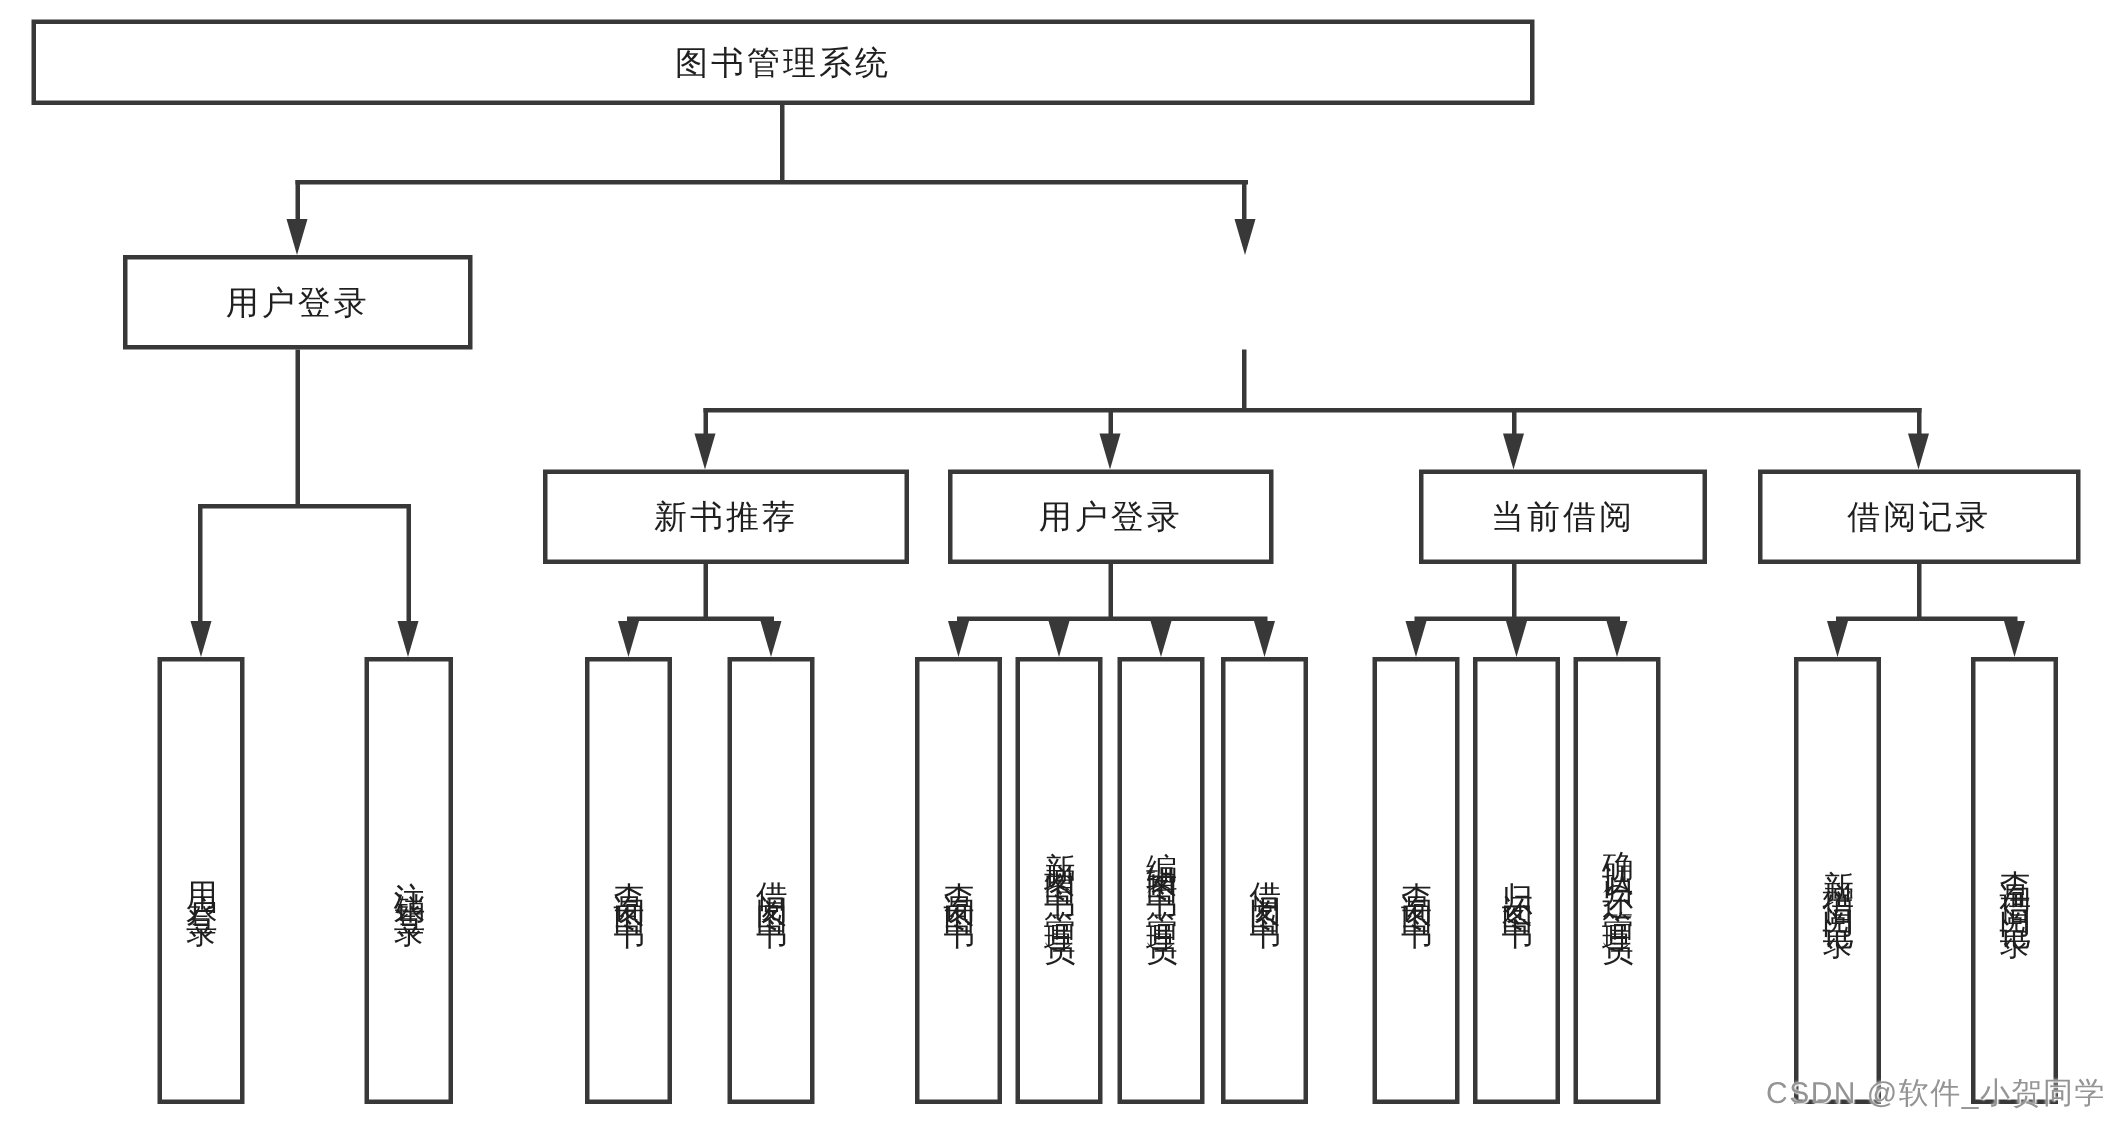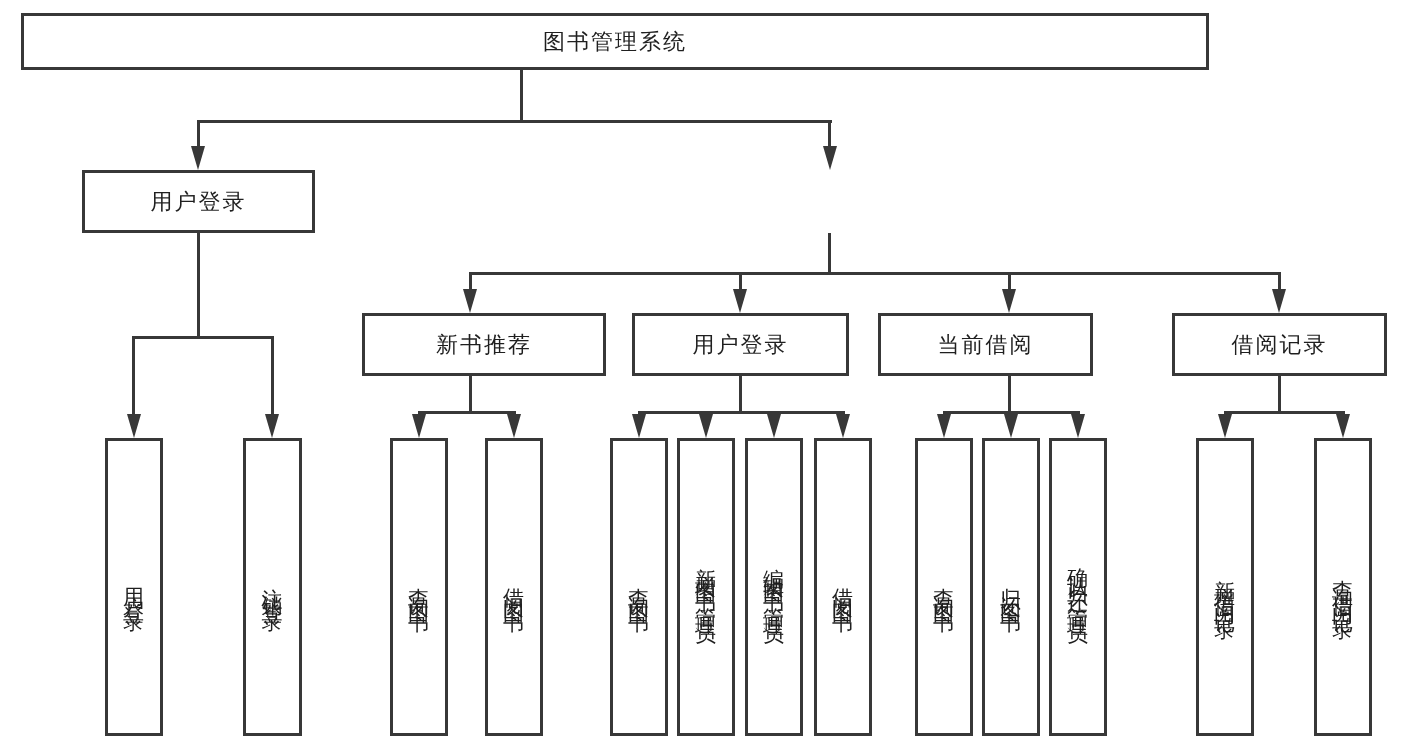--- a/index.html
+++ b/index.html
@@ -40,21 +40,21 @@
     text-align:right;font-size:20px;color:var(--wm);
     text-shadow:0 0 2px #ffffff, 1px 1px 1px #ffffff;
     letter-spacing:1px;white-space:nowrap;
   }
 </style>
 </head>
 <body>
 
 <div class="stage">
 
-  <div class="box h" style="left:21px;top:13px;width:1188px;height:57px">
+  <div class="box h" style="left:21px;top:13px;width:1002px;height:57px">
     <span>图书管理系统</span>
   </div>
 
   <div class="ln" style="left:520px;top:69px;width:3px;height:53px"></div>
   <div class="ln" style="left:197px;top:120px;width:635px;height:3px"></div>
   <div class="ln" style="left:197px;top:120px;width:3px;height:28px"></div>
   <div class="arw" style="left:191px;top:146px"></div>
   <div class="ln" style="left:828px;top:120px;width:3px;height:28px"></div>
   <div class="arw" style="left:823px;top:146px"></div>
 
@@ -79,21 +79,21 @@
   <div class="arw" style="left:1002px;top:289px"></div>
   <div class="ln" style="left:1278px;top:272px;width:3px;height:20px"></div>
   <div class="arw" style="left:1272px;top:289px"></div>
 
   <div class="box h" style="left:362px;top:313px;width:244px;height:63px">
     <span>新书推荐</span>
   </div>
   <div class="box h" style="left:632px;top:313px;width:217px;height:63px">
     <span>用户登录</span>
   </div>
-  <div class="box h" style="left:878px;top:313px;width:215px;height:63px">
+  <div class="box h" style="left:946px;top:313px;width:192px;height:63px">
     <span>当前借阅</span>
   </div>
   <div class="box h" style="left:1172px;top:313px;width:215px;height:63px">
     <span>借阅记录</span>
   </div>
 
   <div class="ln" style="left:469px;top:376px;width:3px;height:37px"></div>
   <div class="ln" style="left:418px;top:411px;width:98px;height:3px"></div>
   <div class="arw" style="left:412px;top:414px"></div>
   <div class="arw" style="left:507px;top:414px"></div>
@@ -153,14 +153,15 @@
     <span>确认归还（管理员）</span>
   </div>
 
   <div class="box v" style="left:1196px;top:438px;width:58px;height:298px">
     <span>新增借阅记录</span>
   </div>
   <div class="box v" style="left:1314px;top:438px;width:58px;height:298px">
     <span>查询借阅记录</span>
   </div>
 
+  <div class="watermark">CSDN @软件_小贺同学</div>
 
 </div>
 
 </body></html>

